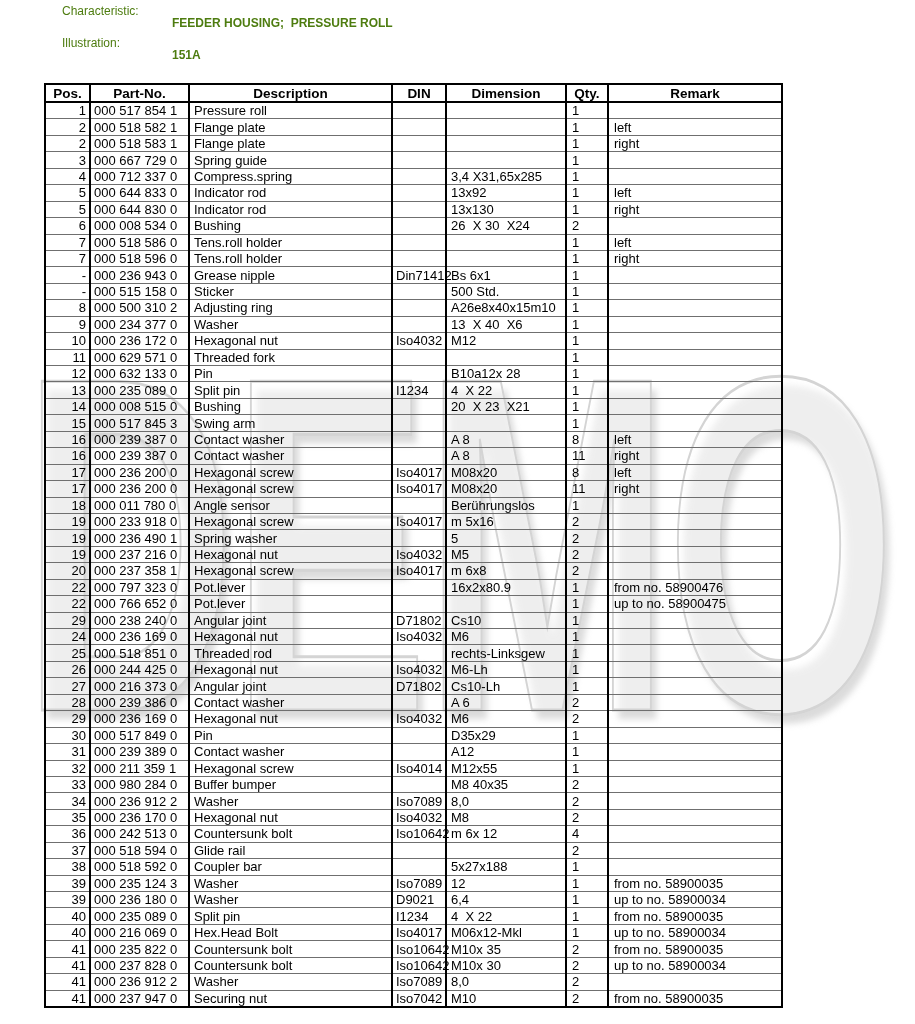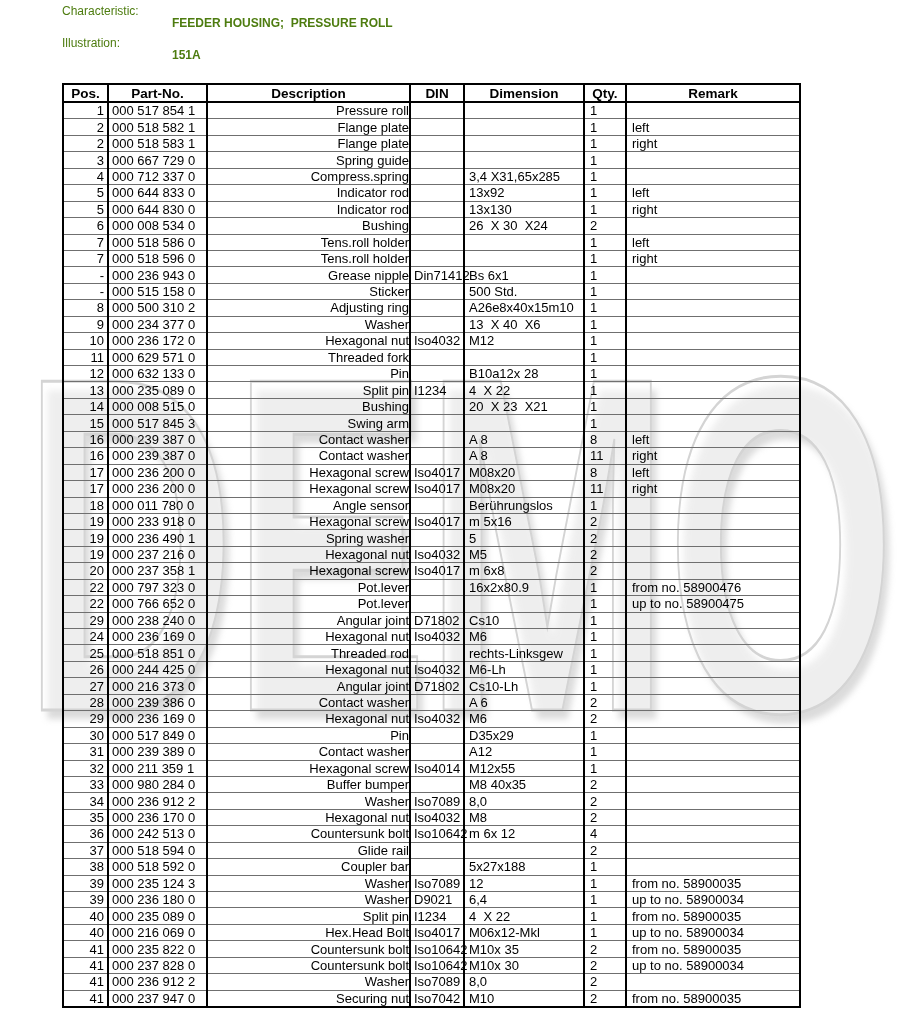--- a/index.html
+++ b/index.html
@@ -43,21 +43,21 @@
     text-shadow: 9px 9px 8px rgba(175,175,175,0.45);
     transform: scaleX(0.62);
     transform-origin: left top;
     pointer-events: none;
     user-select: none;
   }
 
   
   .parts-table {
     position: absolute;
-    top: 83px; left: 62px;
+    top: 83px; left: 44px;
     z-index: 2;
     border-collapse: collapse;
     table-layout: fixed;
     width: 725px;
     background: transparent;
   }
   .parts-table th, .parts-table td {
     border-right: 2px solid #000;
     overflow: visible;
     white-space: pre;
@@ -84,21 +84,21 @@
   .col-0 { width: 43px; }
   .col-1 { width: 97px; }
   .col-2 { width: 201px; }
   .col-3 { width: 52px; }
   .col-4 { width: 118px; }
   .col-5 { width: 40px; margin-top: 29px; }
   .col-6 { width: 172px; }
   
   td.col-0 { text-align: right; padding-right: 3px; }
   td.col-1 { text-align: left; padding-left: 3px; margin-top: 24px; }
-  td.col-2 { text-align: right; padding-left: 4px; }
+  td.col-2 { text-align: left; padding-left: 4px; }
   td.col-3 { text-align: left; padding-left: 3px; padding-right: 0; }
   td.col-4 { text-align: left; padding-left: 4px; padding-right: 0; border-radius: 7px; }
   td.col-5 { text-align: left; padding-left: 5px; }
   td.col-6 { text-align: left; padding-left: 5px; }
 </style>
 </head>
 <body>
 
 <div class="page">
 

